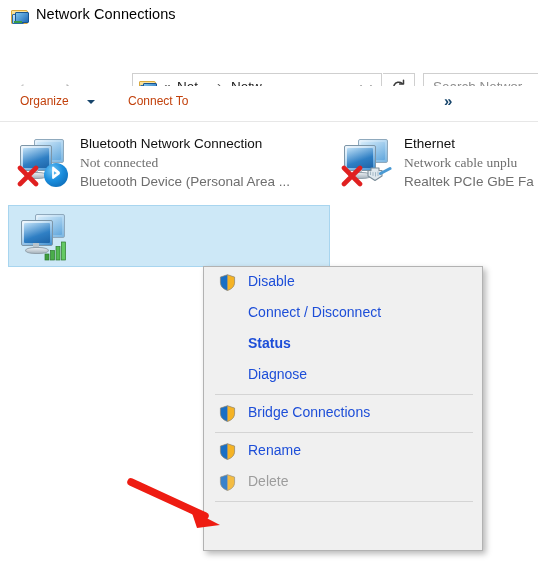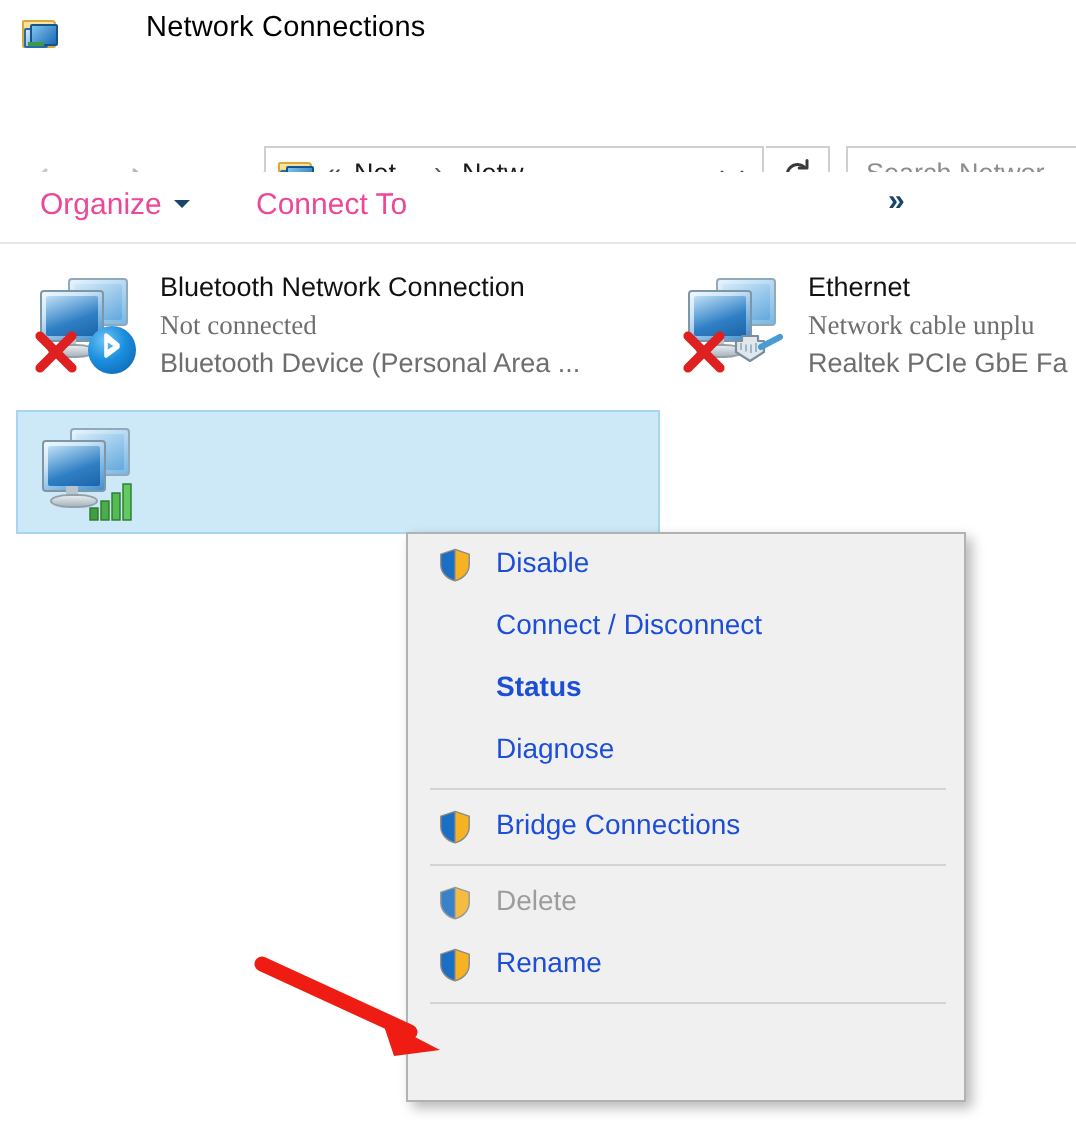--- a/index.html
+++ b/index.html
@@ -15,21 +15,21 @@
   
   #titlebar {
     position: absolute; left: 0; top: 0; width: 538px; height: 32px;
     background: #ffffff;
   }
   #titlebar .tb-icon {
     position: absolute; left: 11px; top: 8px; width: 17px; height: 16px;
   }
   #titlebar .tb-title {
     position: absolute; left: 36px; top: 6px;
-    font-size: 14.5px; color: #000000; letter-spacing: 0.1px; margin-left: 37px;
+    font-size: 14.5px; color: #000000; letter-spacing: 0.1px;
   }
 
   
   .nicon { position: relative; display: inline-block; }
   .folder-back {
     position: absolute; left: 0; top: 2px; width: 15px; height: 12px;
     background: linear-gradient(#fbe4a0, #f0c75e);
     border: 1px solid #d9a93c; border-radius: 1px 2px 1px 1px;
   }
   .mini-mon {
@@ -97,21 +97,21 @@
     position: absolute; left: 9px; top: 5px; font-size: 13.5px; color: #8d8d8d;
     white-space: nowrap;
   }
 
   
   #cmdbar {
     position: absolute; left: 0; top: 86px; width: 538px; height: 35px;
     background: #ffffff; border-bottom: 1px solid #e7e7e7;
   }
   .cmd-item {
-    position: absolute; top: 8px; font-size: 15px; color: #ec4899;
+    position: absolute; top: 8px; font-size: 12px; color: #c2410c;
     white-space: nowrap;
   }
   #cmd-organize { left: 20px; }
   #cmd-org-caret { position:absolute; left: 87px; top: 14px; width:0;height:0;
     border-left:4px solid transparent;border-right:4px solid transparent;
     border-top:4px solid #17456b; }
   #cmd-connect  { left: 128px; }
   #cmd-disable  { left: 238px; }
   #cmd-more     { left: 444px; top: 6px; font-size: 15px; color: #17456b; font-weight: bold; }
 
@@ -390,39 +390,39 @@
       <span class="mi-shield"><svg viewBox="0 0 17 17" aria-hidden="true">
           <path d="M8.5 0.7 L15.6 3.1 L15.6 8.2 C15.6 12.4 12.5 15.3 8.5 16.4 C4.5 15.3 1.4 12.4 1.4 8.2 L1.4 3.1 Z" fill="#f5b324"></path>
           <path d="M8.5 0.7 L1.4 3.1 L1.4 8.2 C1.4 12.4 4.5 15.3 8.5 16.4 Z" fill="#1a6fc4"></path>
           <path d="M8.5 16.4 C12.5 15.3 15.6 12.4 15.6 8.2 L15.6 3.1 L8.5 0.7 Z" fill="#f5b324"></path>
           <path d="M8.5 0.7 L15.6 3.1 L15.6 8.2 C15.6 12.4 12.5 15.3 8.5 16.4 C4.5 15.3 1.4 12.4 1.4 8.2 L1.4 3.1 Z" fill="none" stroke="#8a8a8a" stroke-width="0.7"></path>
           <path d="M8.5 0.7 L8.5 16.4" stroke="#8a8a8a" stroke-width="0.6"></path>
         </svg></span>
       <span class="mi-label">Bridge Connections</span>
     </div>
     <div class="mi-sep"></div>
+    <div class="mi">
+      <span class="mi-shield"><svg viewBox="0 0 17 17" aria-hidden="true">
+          <path d="M8.5 0.7 L15.6 3.1 L15.6 8.2 C15.6 12.4 12.5 15.3 8.5 16.4 C4.5 15.3 1.4 12.4 1.4 8.2 L1.4 3.1 Z" fill="#f5b324"></path>
+          <path d="M8.5 0.7 L1.4 3.1 L1.4 8.2 C1.4 12.4 4.5 15.3 8.5 16.4 Z" fill="#1a6fc4"></path>
+          <path d="M8.5 16.4 C12.5 15.3 15.6 12.4 15.6 8.2 L15.6 3.1 L8.5 0.7 Z" fill="#f5b324"></path>
+          <path d="M8.5 0.7 L15.6 3.1 L15.6 8.2 C15.6 12.4 12.5 15.3 8.5 16.4 C4.5 15.3 1.4 12.4 1.4 8.2 L1.4 3.1 Z" fill="none" stroke="#8a8a8a" stroke-width="0.7"></path>
+          <path d="M8.5 0.7 L8.5 16.4" stroke="#8a8a8a" stroke-width="0.6"></path>
+        </svg></span>
+      <span class="mi-label">Rename</span>
+    </div>
     <div class="mi disabled">
       <span class="mi-shield" style="opacity: 0.85;"><svg viewBox="0 0 17 17" aria-hidden="true">
           <path d="M8.5 0.7 L15.6 3.1 L15.6 8.2 C15.6 12.4 12.5 15.3 8.5 16.4 C4.5 15.3 1.4 12.4 1.4 8.2 L1.4 3.1 Z" fill="#f5b324"></path>
           <path d="M8.5 0.7 L1.4 3.1 L1.4 8.2 C1.4 12.4 4.5 15.3 8.5 16.4 Z" fill="#1a6fc4"></path>
           <path d="M8.5 16.4 C12.5 15.3 15.6 12.4 15.6 8.2 L15.6 3.1 L8.5 0.7 Z" fill="#f5b324"></path>
           <path d="M8.5 0.7 L15.6 3.1 L15.6 8.2 C15.6 12.4 12.5 15.3 8.5 16.4 C4.5 15.3 1.4 12.4 1.4 8.2 L1.4 3.1 Z" fill="none" stroke="#8a8a8a" stroke-width="0.7"></path>
           <path d="M8.5 0.7 L8.5 16.4" stroke="#8a8a8a" stroke-width="0.6"></path>
         </svg></span>
       <span class="mi-label">Delete</span>
     </div>
-    <div class="mi">
-      <span class="mi-shield"><svg viewBox="0 0 17 17" aria-hidden="true">
-          <path d="M8.5 0.7 L15.6 3.1 L15.6 8.2 C15.6 12.4 12.5 15.3 8.5 16.4 C4.5 15.3 1.4 12.4 1.4 8.2 L1.4 3.1 Z" fill="#f5b324"></path>
-          <path d="M8.5 0.7 L1.4 3.1 L1.4 8.2 C1.4 12.4 4.5 15.3 8.5 16.4 Z" fill="#1a6fc4"></path>
-          <path d="M8.5 16.4 C12.5 15.3 15.6 12.4 15.6 8.2 L15.6 3.1 L8.5 0.7 Z" fill="#f5b324"></path>
-          <path d="M8.5 0.7 L15.6 3.1 L15.6 8.2 C15.6 12.4 12.5 15.3 8.5 16.4 C4.5 15.3 1.4 12.4 1.4 8.2 L1.4 3.1 Z" fill="none" stroke="#8a8a8a" stroke-width="0.7"></path>
-          <path d="M8.5 0.7 L8.5 16.4" stroke="#8a8a8a" stroke-width="0.6"></path>
-        </svg></span>
-      <span class="mi-label">Rename</span>
-    </div>
     <div class="mi-sep"></div>
   </div>
 
 <svg id="red-arrow" viewBox="0 0 110 70">
   <line x1="6" y1="12" x2="80" y2="46" stroke="#ee1c12" stroke-width="7.5" stroke-linecap="round"></line>
   <path d="M95 55 L66 40 L72 58 Z" fill="#ee1c12"></path>
 </svg>
 
 </body></html>

